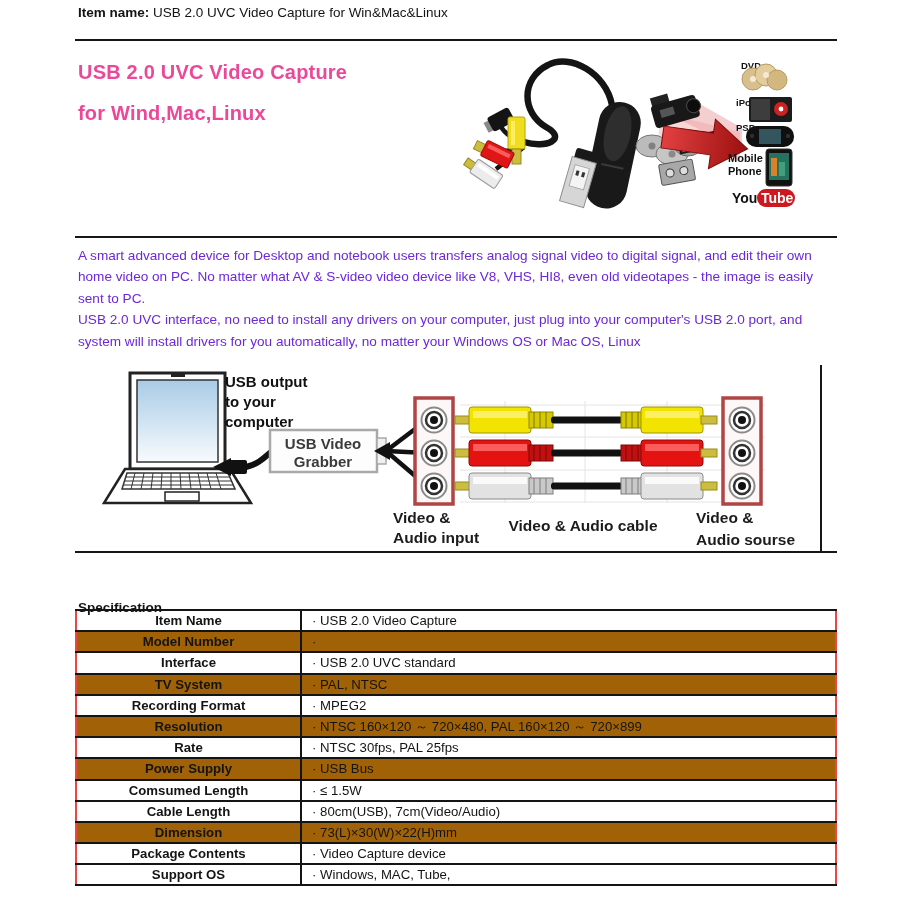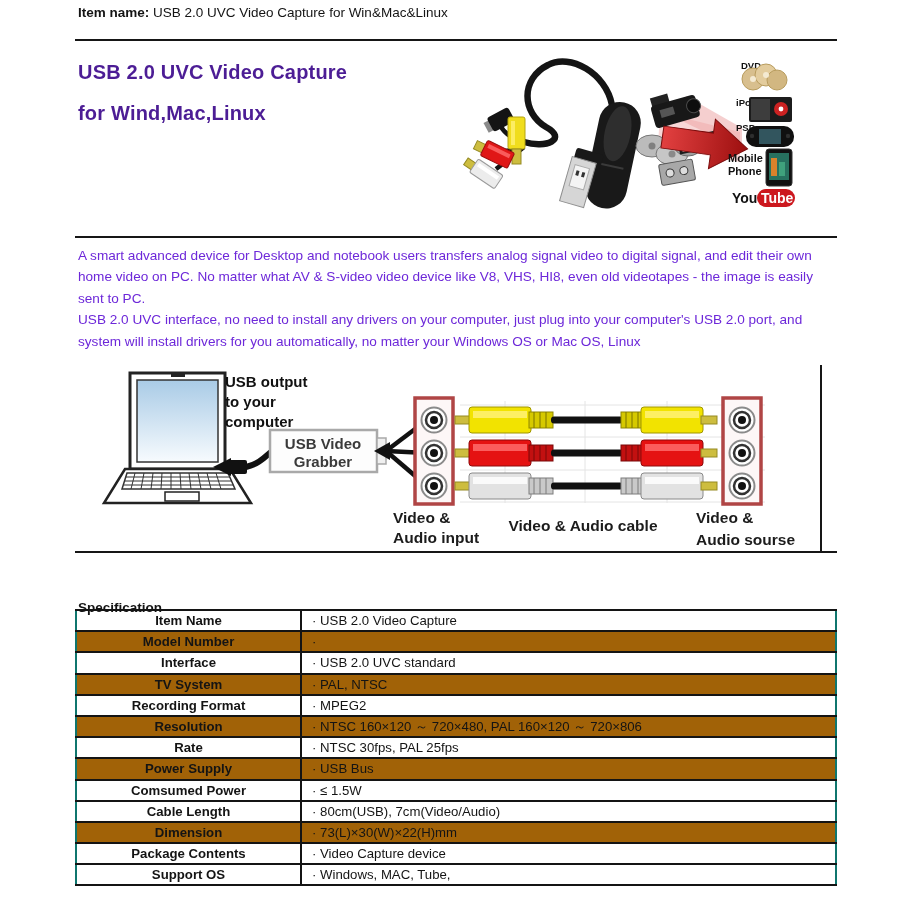--- a/index.html
+++ b/index.html
@@ -4,31 +4,31 @@
 <style>
   html,body { margin:0; padding:0; }
   body {
     width:909px; height:909px; background:#ffffff; position:relative;
     font-family:"Liberation Sans", sans-serif; color:#141414; overflow:hidden;
   }
   .abs { position:absolute; }
   .hline { position:absolute; left:75px; width:762px; height:2px; background:#161616; }
   #item-line { left:78px; top:5px; font-size:13.5px; }
   #item-line .lbl { font-weight:bold;margin-top:13px; }
-  .title-line { left:78px; font-size:20px; font-weight:bold; letter-spacing:.2px; color:#4c1d95; }
+  .title-line { left:78px; font-size:20px; font-weight:bold; letter-spacing:.2px; color:#ec4899; }
   #title1 { top:61px; }
   #title2 { top:102px; }
   #desc { left:78px; top:245px; width:756px; font-size:13.6px; line-height:21.4px; color:#6d28d9; }
   #spec-heading { left:78px; top:590px; font-size:13.5px; font-weight:bold;margin-top:10px; }
   #spec-table { position:absolute; left:75px; top:609px; width:762px; border-collapse:collapse; table-layout:fixed; }
   #spec-table td {
     height:19.2px; font-size:13.2px; padding:0;
     border-top:2px solid #141414; border-bottom:2px solid #141414;
   }
-  #spec-table { border:2px solid #0f766e; }
+  #spec-table { border:2px solid #ef4444; }
   #spec-table td.label { width:223px; text-align:center; font-weight:bold; border-right:2px solid #141414; }
   #spec-table td.value { padding-left:10px; }
   #spec-table tr.shaded td { background:#a16207; }
   svg text { font-family:"Liberation Sans", sans-serif; }
 </style>
 </head>
 <body>
 
 <div class="abs" id="item-line">
   <span class="lbl">Item name:</span><span> USB 2.0 UVC Video Capture for Win&amp;Mac&amp;Linux</span>
@@ -370,32 +370,32 @@
     <tr class="shaded">
         <td class="label">TV System</td>
         <td class="value">· PAL, NTSC</td>
       </tr>
     <tr>
         <td class="label">Recording Format</td>
         <td class="value">· MPEG2</td>
       </tr>
     <tr class="shaded">
         <td class="label">Resolution</td>
-        <td class="value">· NTSC 160×120 ～ 720×480, PAL 160×120 ～ 720×806</td>
+        <td class="value">· NTSC 160×120 ～ 720×480, PAL 160×120 ～ 720×899</td>
       </tr>
     <tr>
         <td class="label">Rate</td>
         <td class="value">· NTSC 30fps, PAL 25fps</td>
       </tr>
     <tr class="shaded">
         <td class="label">Power Supply</td>
         <td class="value">· USB Bus</td>
       </tr>
     <tr>
-        <td class="label">Comsumed Power</td>
+        <td class="label">Comsumed Length</td>
         <td class="value">· ≤ 1.5W</td>
       </tr>
     <tr>
         <td class="label">Cable Length</td>
         <td class="value">· 80cm(USB), 7cm(Video/Audio)</td>
       </tr>
     <tr class="shaded">
         <td class="label">Dimension</td>
         <td class="value">· 73(L)×30(W)×22(H)mm</td>
       </tr>

